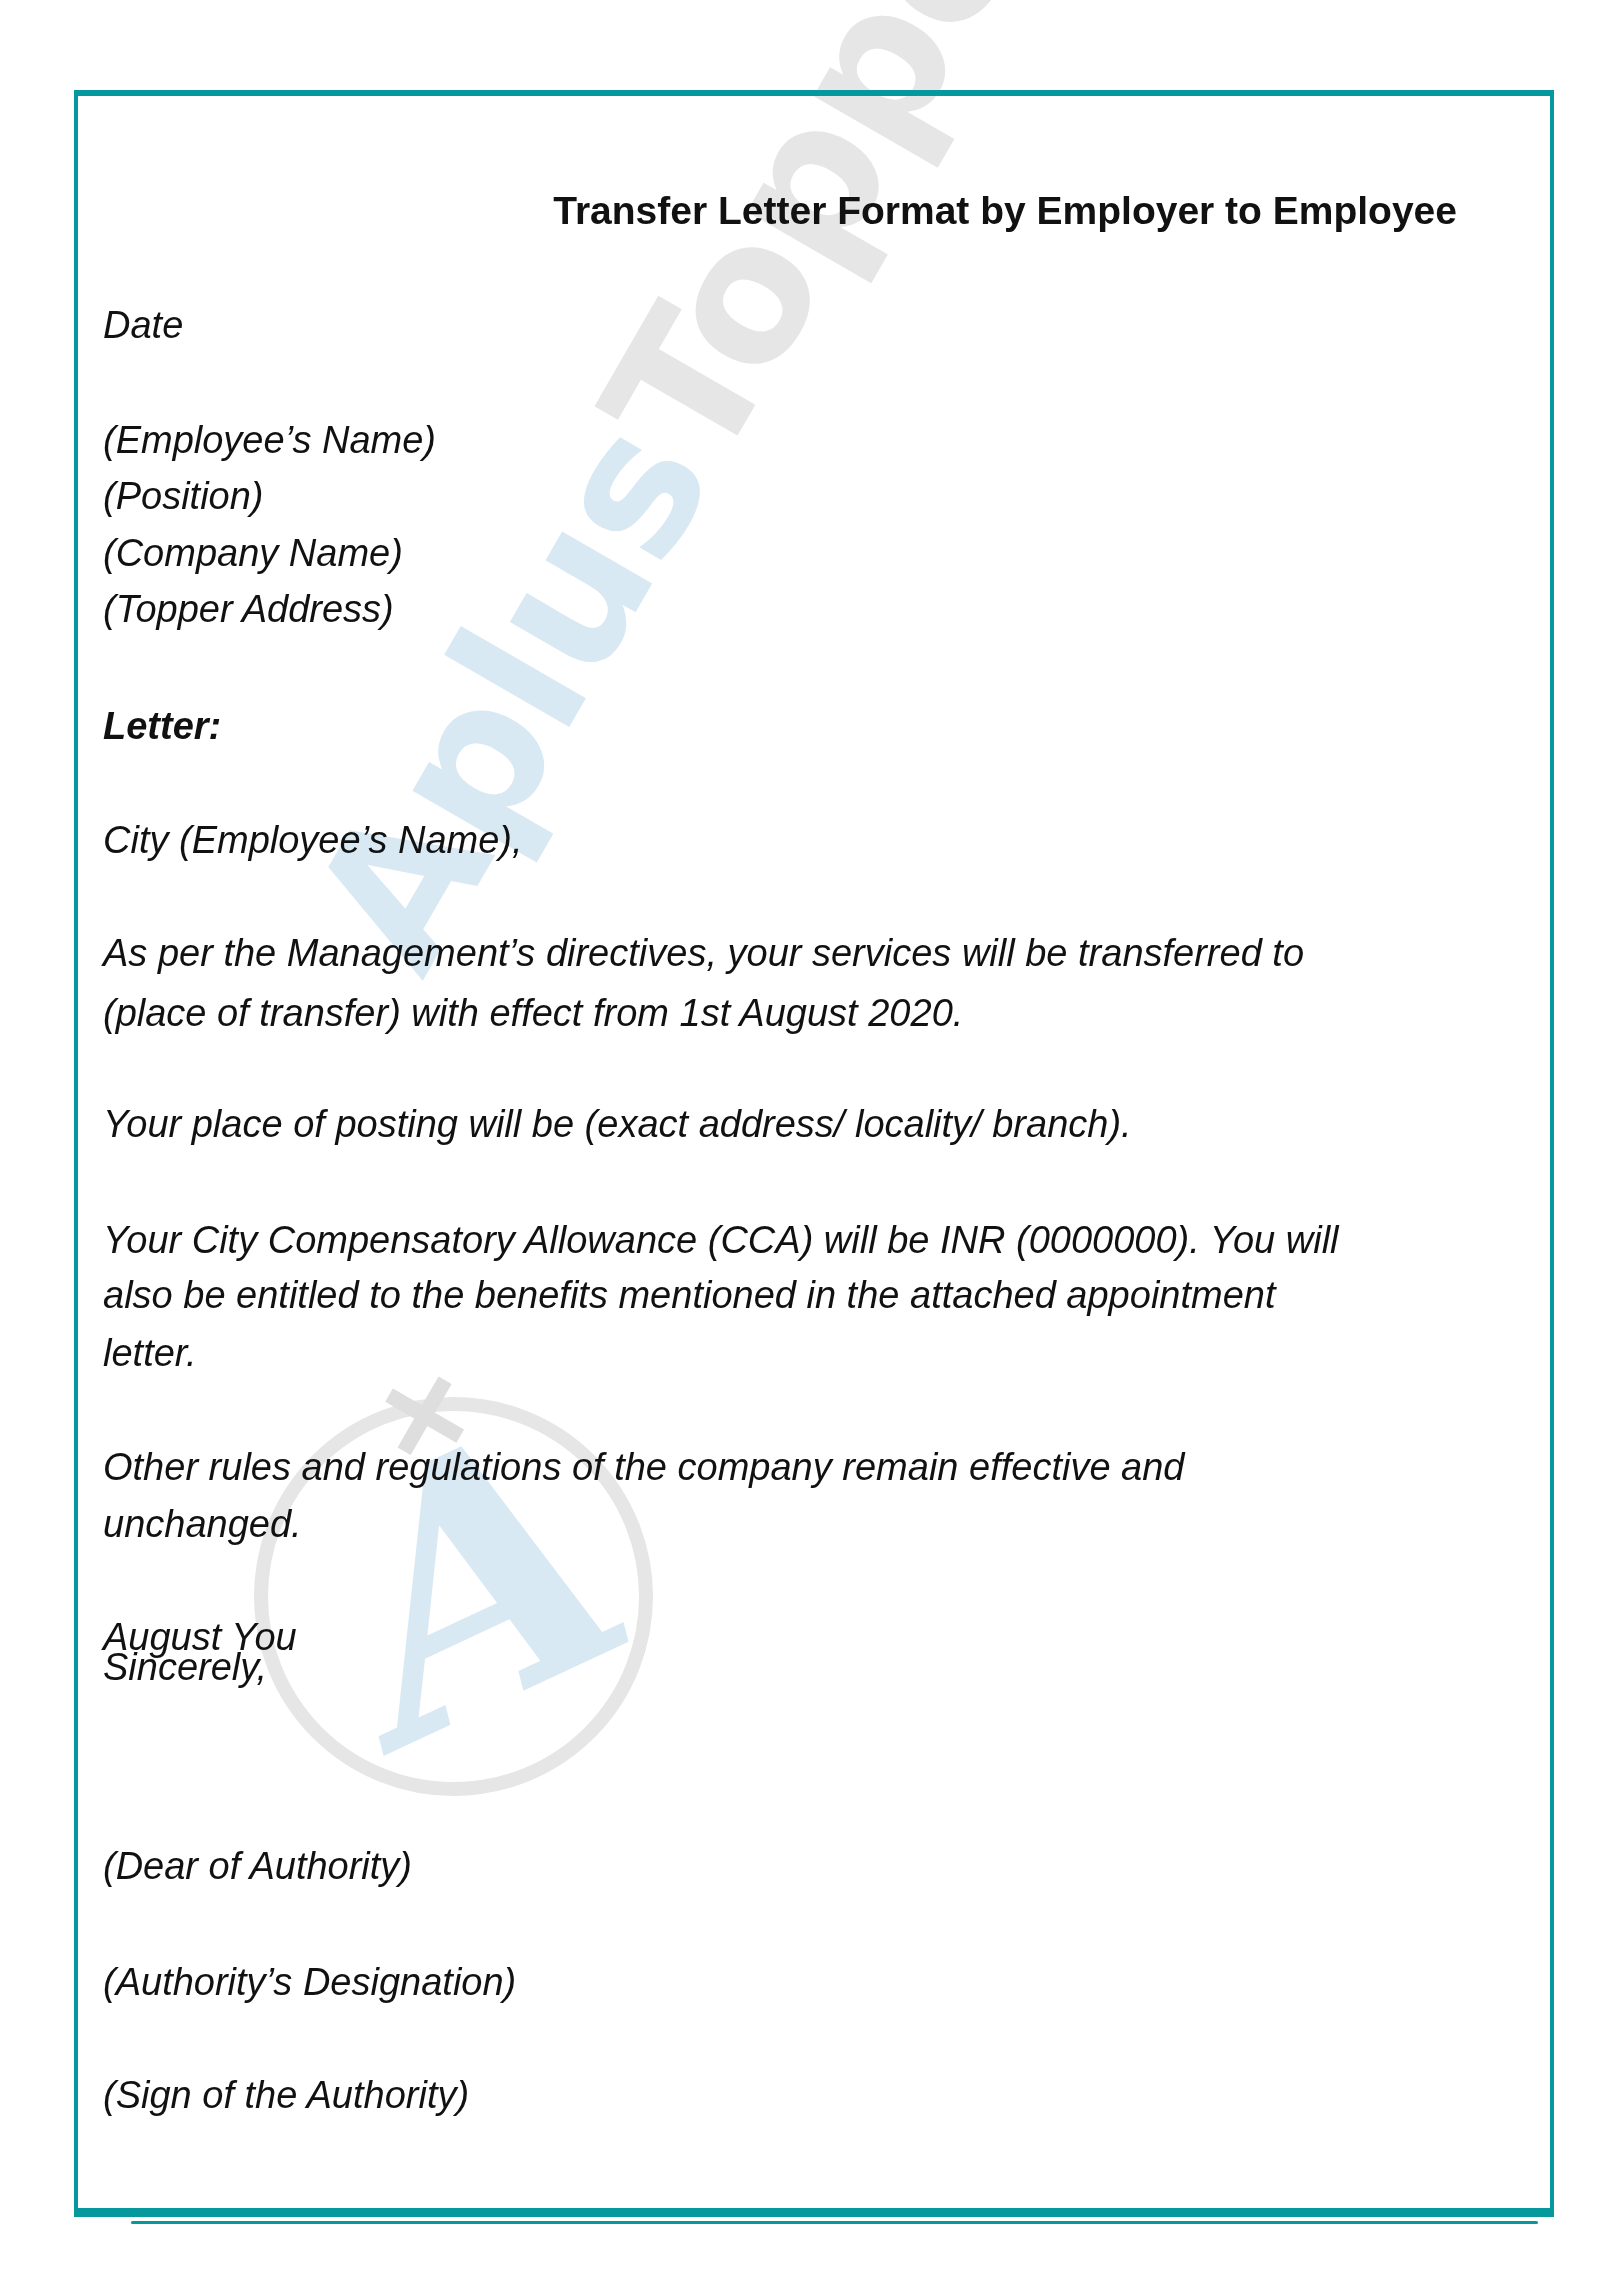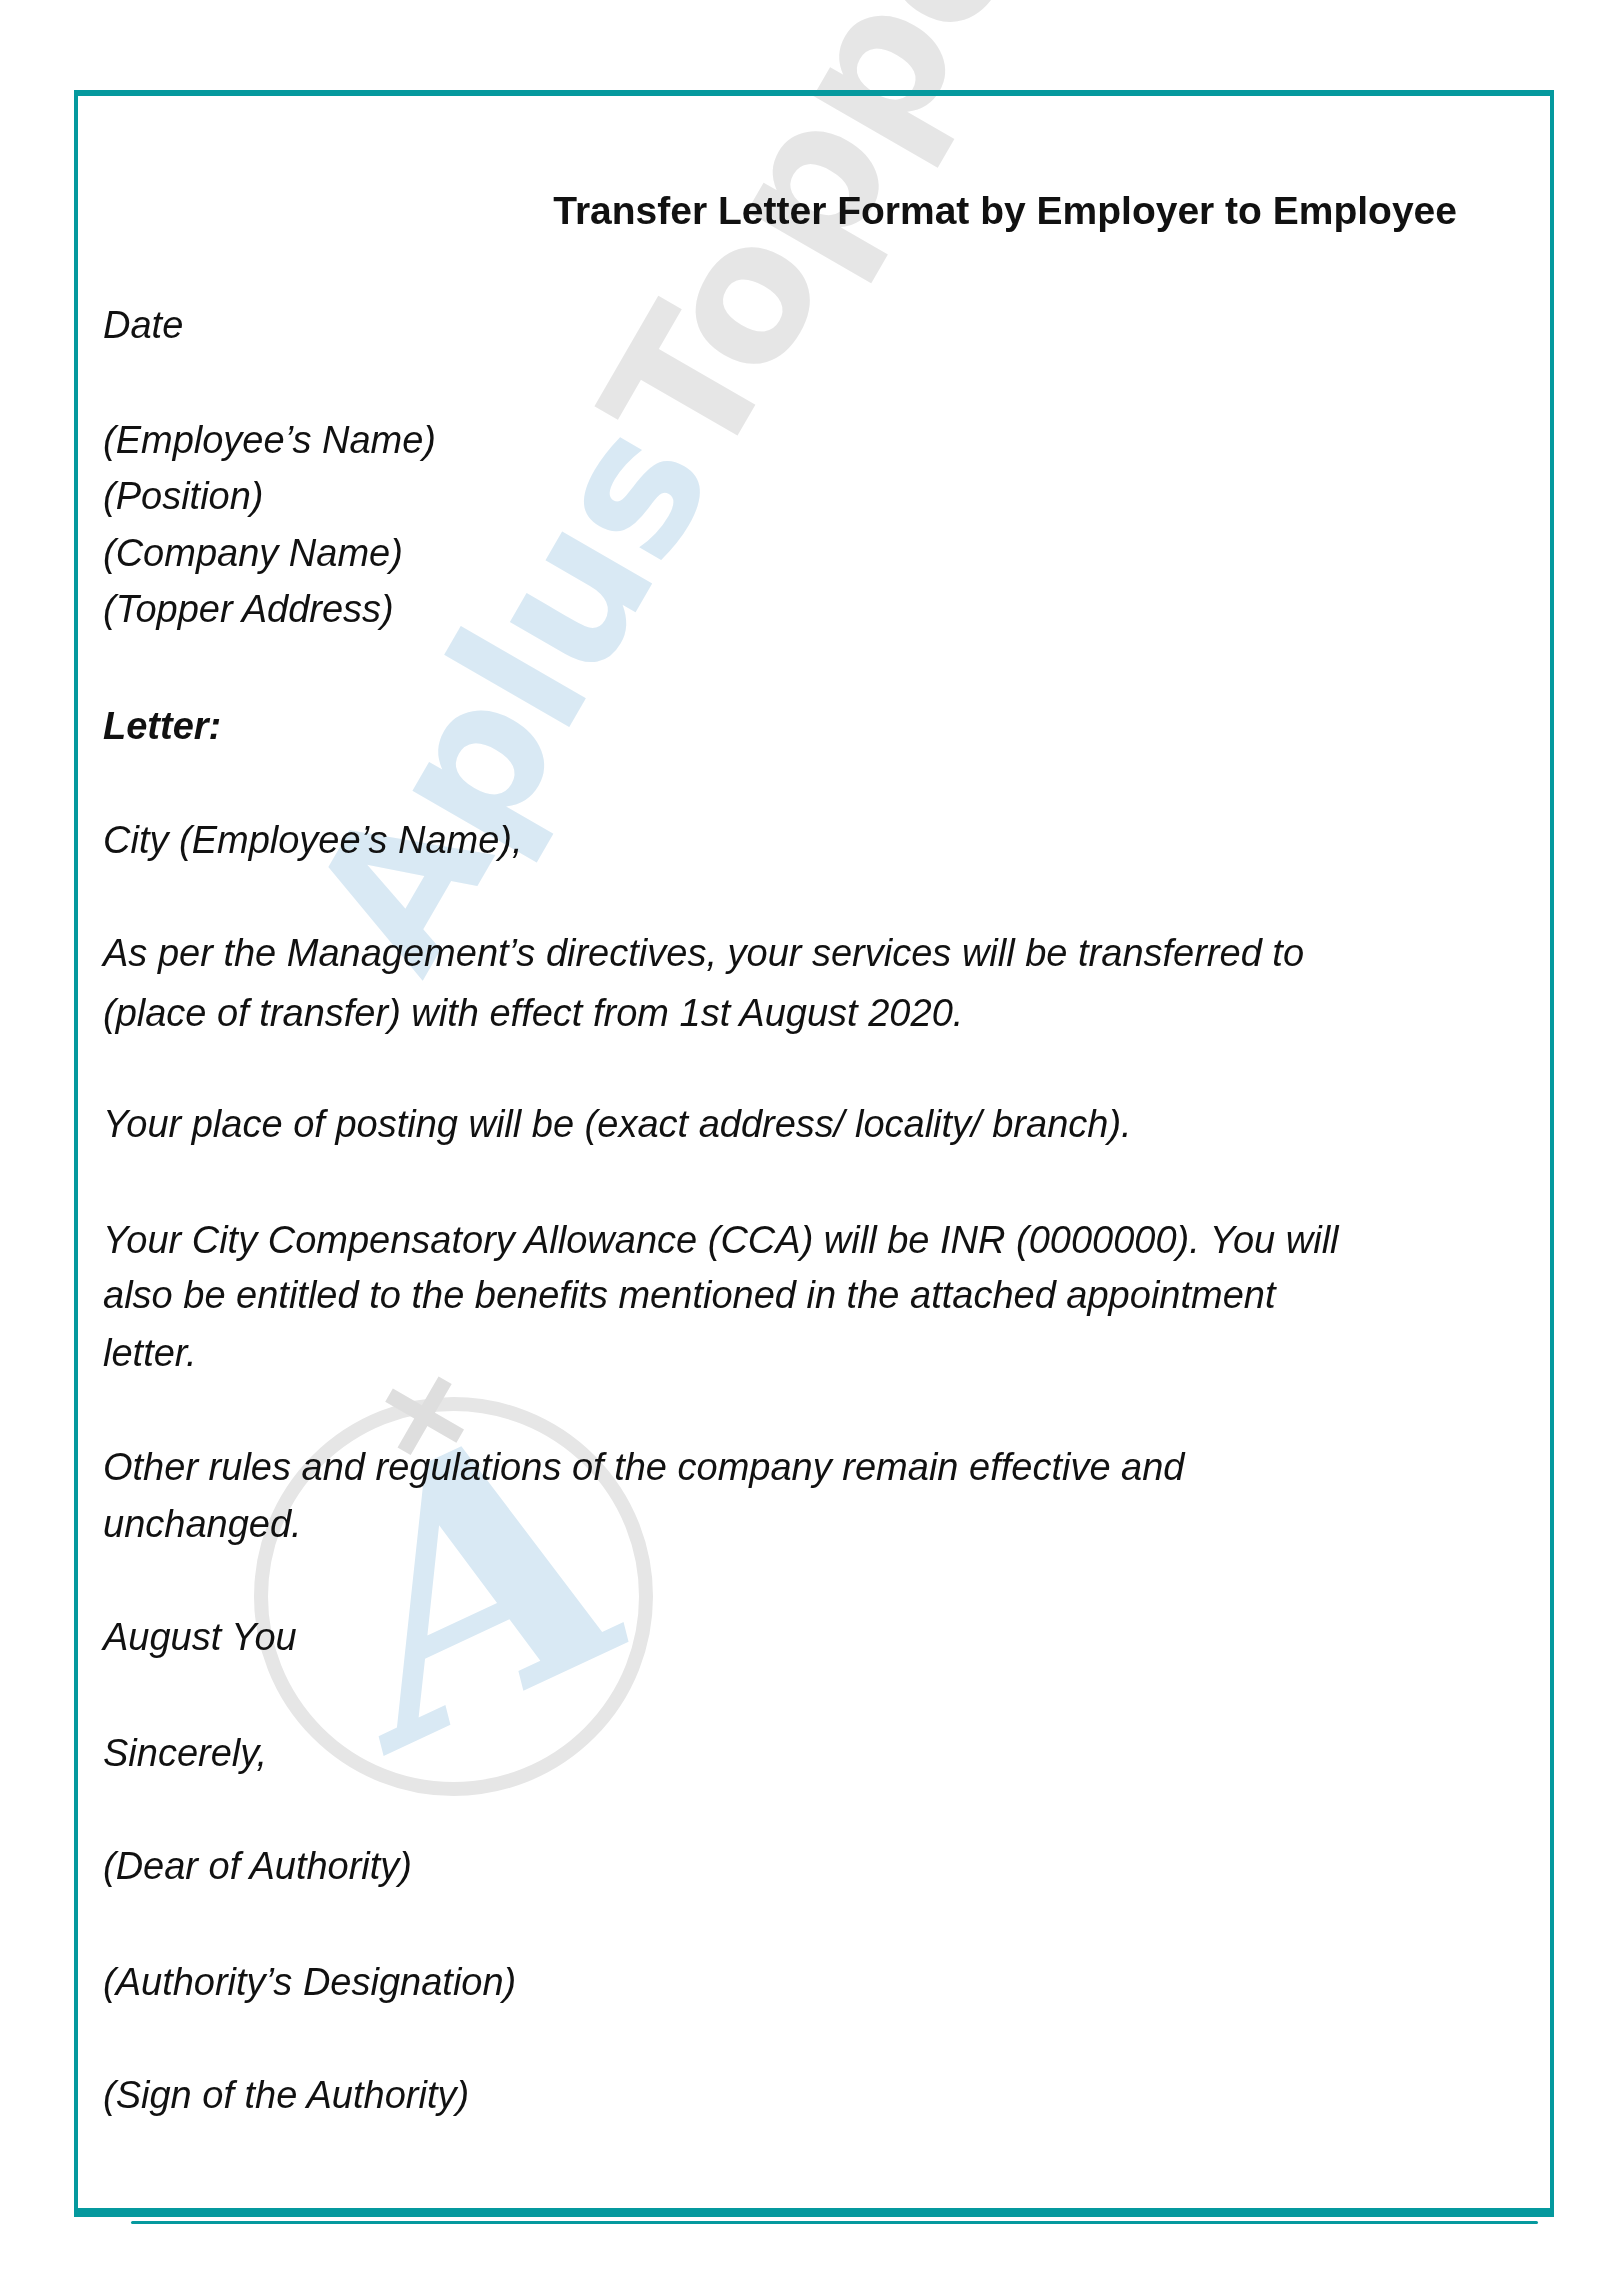--- a/index.html
+++ b/index.html
@@ -68,17 +68,17 @@
 <div class="line" style="top:1095px">Your place of posting will be (exact address/ locality/ branch).</div>
 
 <div class="line" style="top:1211px">Your City Compensatory Allowance (CCA) will be INR (0000000). You will</div>
 <div class="line" style="top:1266px">also be entitled to the benefits mentioned in the attached appointment</div>
 <div class="line" style="top:1324px">letter.</div>
 
 <div class="line" style="top:1438px">Other rules and regulations of the company remain effective and</div>
 <div class="line" style="top:1495px">unchanged.</div>
 
 <div class="line" style="top:1608px">August You</div>
-<div class="line" style="top:1724px">Sincerely,</div>
+<div class="line" style="top:1638px">Sincerely,</div>
 <div class="line" style="top:1837px">(Dear of Authority)</div>
 <div class="line" style="top:1953px">(Authority’s Designation)</div>
 <div class="line" style="top:2066px">(Sign of the Authority)</div>
 
 
 </body></html>

